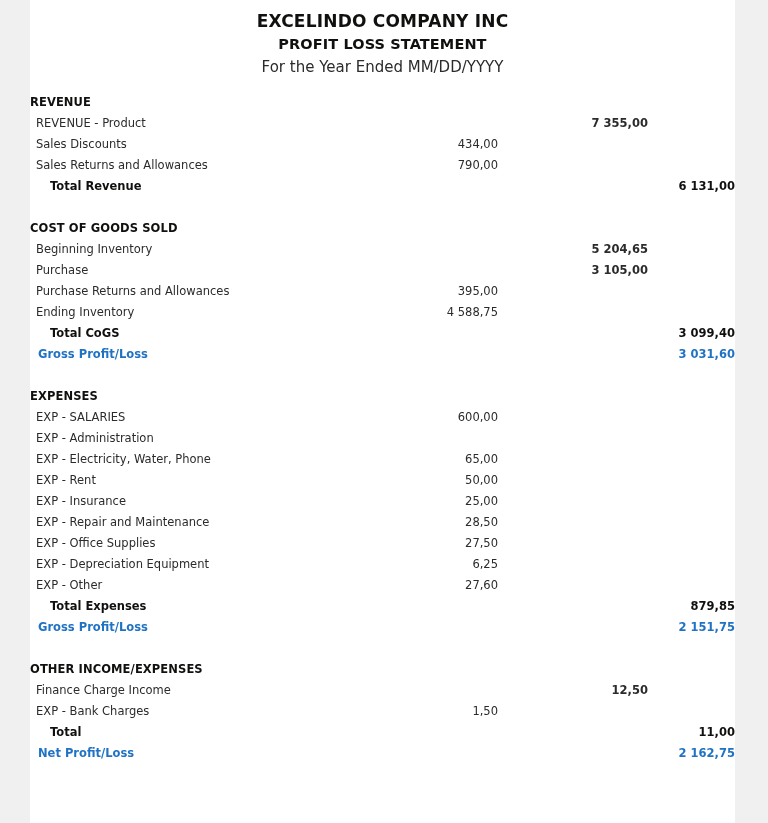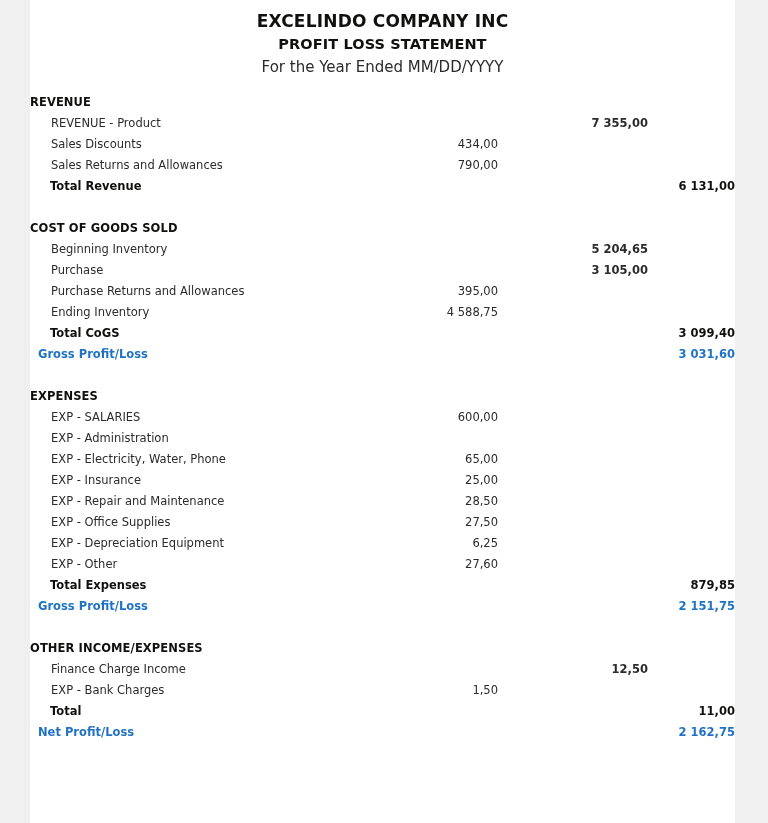--- a/index.html
+++ b/index.html
@@ -74,21 +74,21 @@
   td.num2     { padding-right: 12px; font-weight: bold; }
   td.num3     { padding-right: 15px; }
 
   tr.section-head td.label {
     font-weight: bold;
     color: #10100f;
     font-size: 11.5px;
     letter-spacing: 0.1px;
   }
   tr.item td.label {
-    padding-left: 21px;
+    padding-left: 6px;
     margin-left: 28px;
   }
   tr.total td {
     font-weight: bold;
     color: #10100f;
   }
   tr.total td.label {
     padding-left: 20px;
   }
   tr.profit td {
@@ -218,20 +218,26 @@
           <td class="num num2"></td>
           <td class="num num3"></td>
         </tr>
         <tr class="item">
           <td class="label">EXP - Electricity, Water, Phone</td>
           <td class="num num1">65,00</td>
           <td class="num num2"></td>
           <td class="num num3"></td>
         </tr>
         <tr class="item">
+          <td class="label">EXP - Rent</td>
+          <td class="num num1">50,00</td>
+          <td class="num num2"></td>
+          <td class="num num3"></td>
+        </tr>
+        <tr class="item">
           <td class="label">EXP - Insurance</td>
           <td class="num num1">25,00</td>
           <td class="num num2"></td>
           <td class="num num3"></td>
         </tr>
         <tr class="item">
           <td class="label">EXP - Repair and Maintenance</td>
           <td class="num num1">28,50</td>
           <td class="num num2"></td>
           <td class="num num3"></td>

